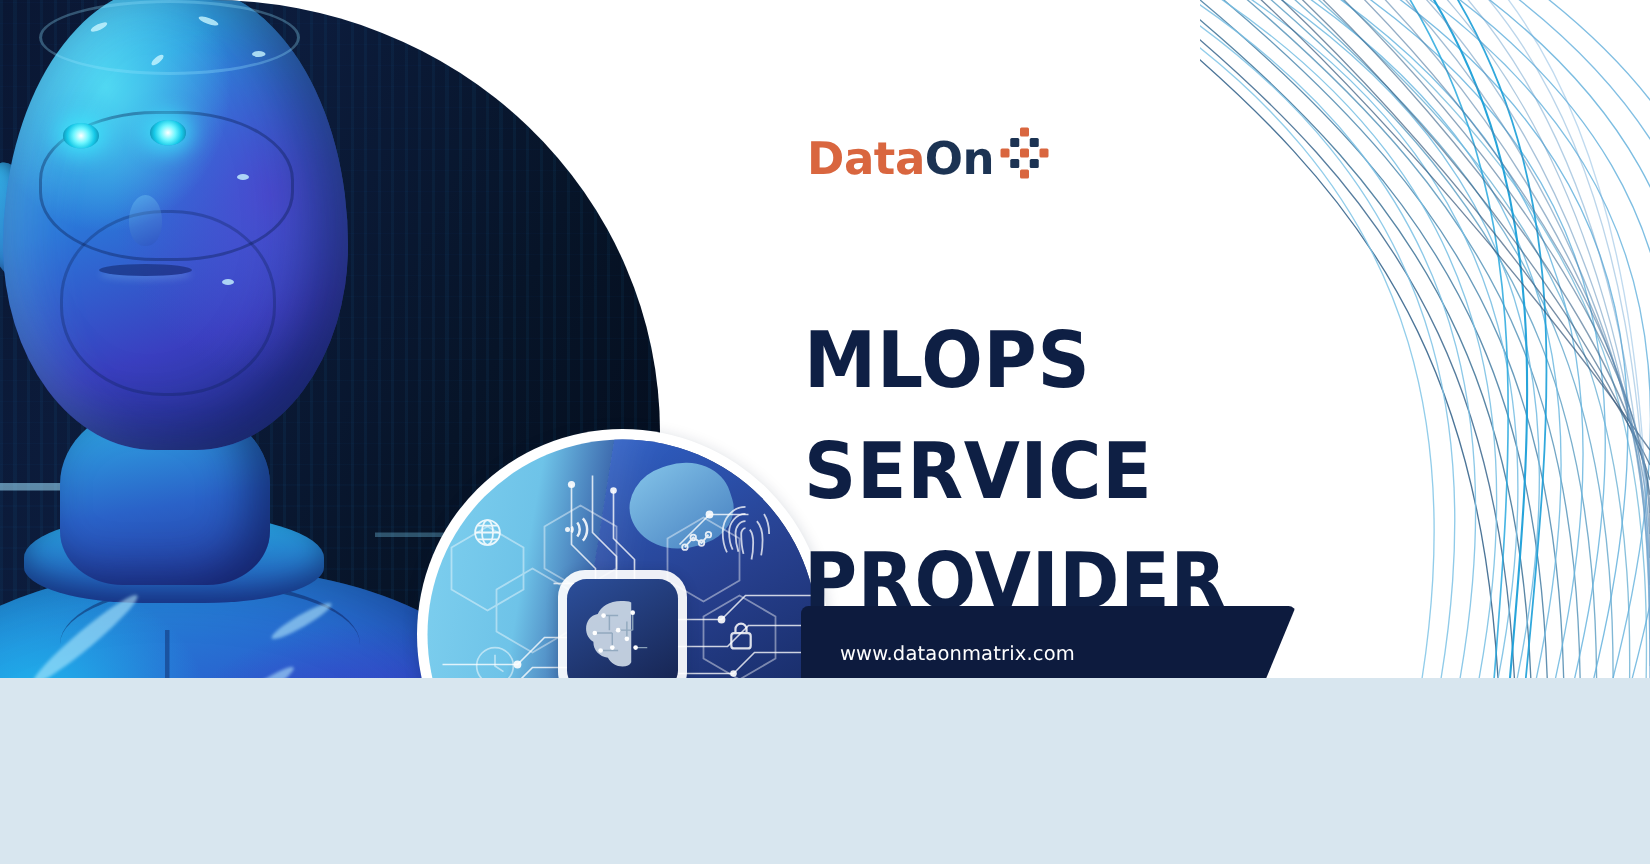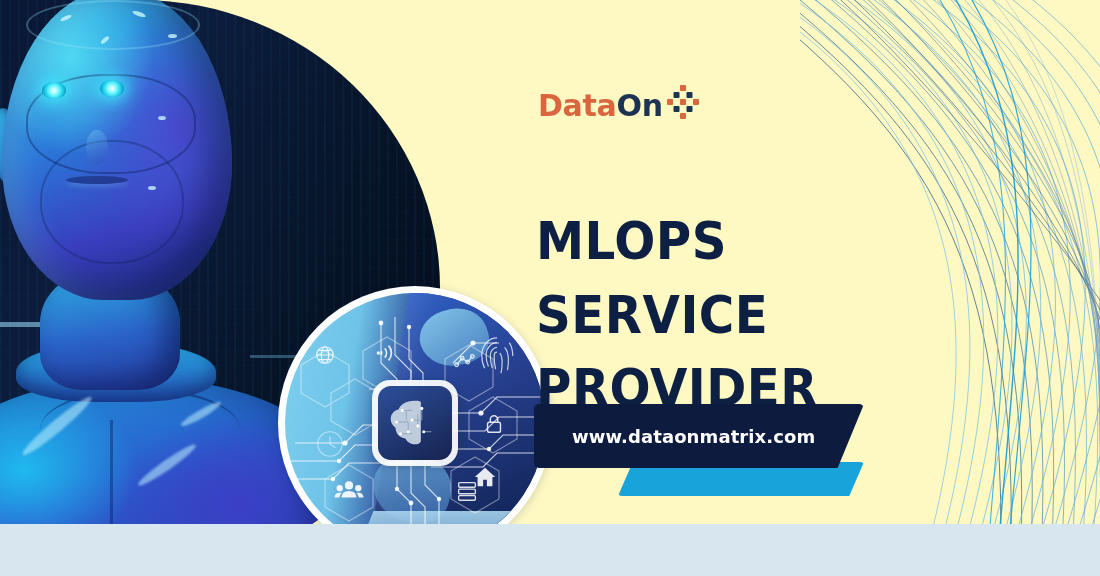--- a/index.html
+++ b/index.html
@@ -2,22 +2,22 @@
 <html><head>
 <meta charset="utf-8">
 <style>
   html,body{margin:0;padding:0;}
   body{
     width:1100px;height:576px;overflow:hidden;
     font-family:"Liberation Sans", sans-serif;
     background:#d8e6ef;
   }
   .banner{
-    position:relative;width:1100px;height:524px;overflow:hidden;
-    background:#fef9c3;
+    position:relative;width:1100px;height:452px;overflow:hidden;
+    background:#ffffff;
   }
 
   
   .line-fan{
     position:absolute;top:0;right:0;width:300px;height:576px;
     pointer-events:none;
   }
 
   
   .hero-panel{
@@ -209,23 +209,23 @@
     border-radius:4px;
   }
   .url-bar{
     position:absolute;left:0;top:0;width:330px;height:64px;
     background:#0d1b3e;
     clip-path:polygon(0 0, 100% 0, 92% 100%, 0% 100%);
     border-radius:5px;
     display:flex;align-items:center;
   }
   .url-text{
-    color:#ffffff;font-size:18px;font-weight:bold;
+    color:#ffffff;font-size:13px;font-weight:normal;
     font-family:"DejaVu Sans", sans-serif;
-    padding-left:26px;letter-spacing:.1px;margin-left:12px;
+    padding-left:26px;letter-spacing:.1px;
   }
 </style>
 </head>
 <body>
 
 <div class="banner">
 
   <div class="hero-panel">
     <div class="hero-art">
       <div class="hero-bg"></div>

